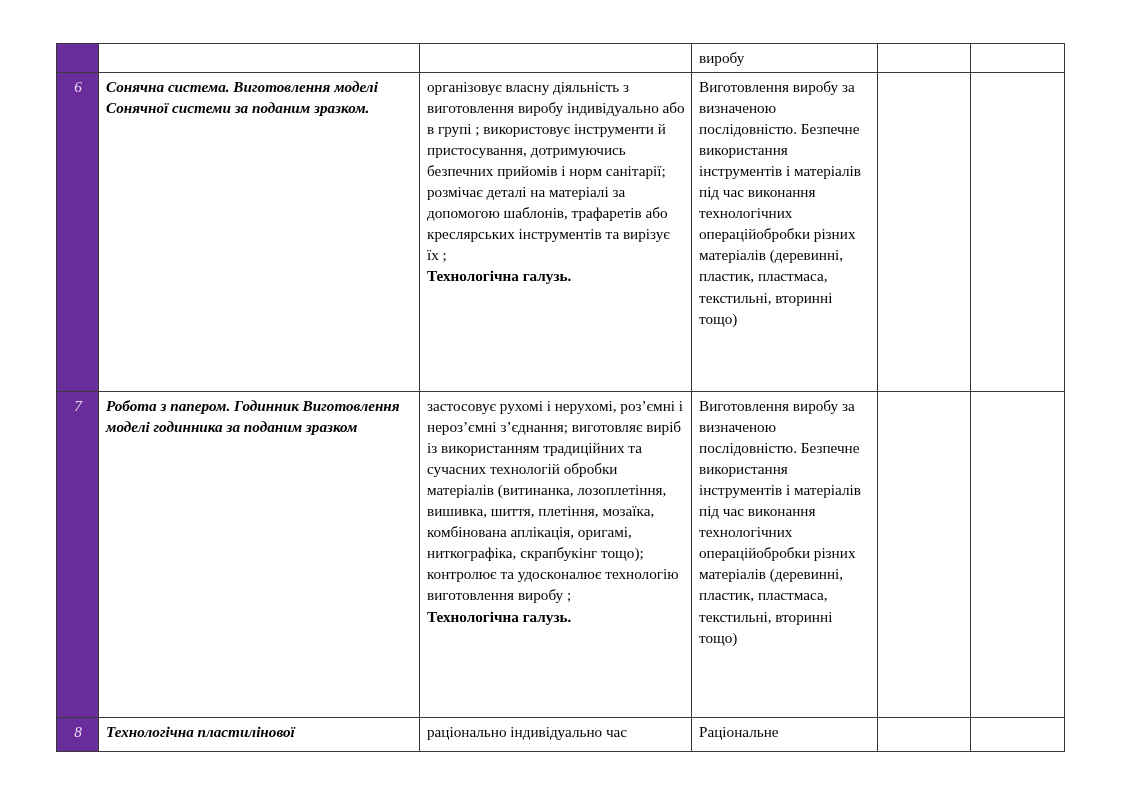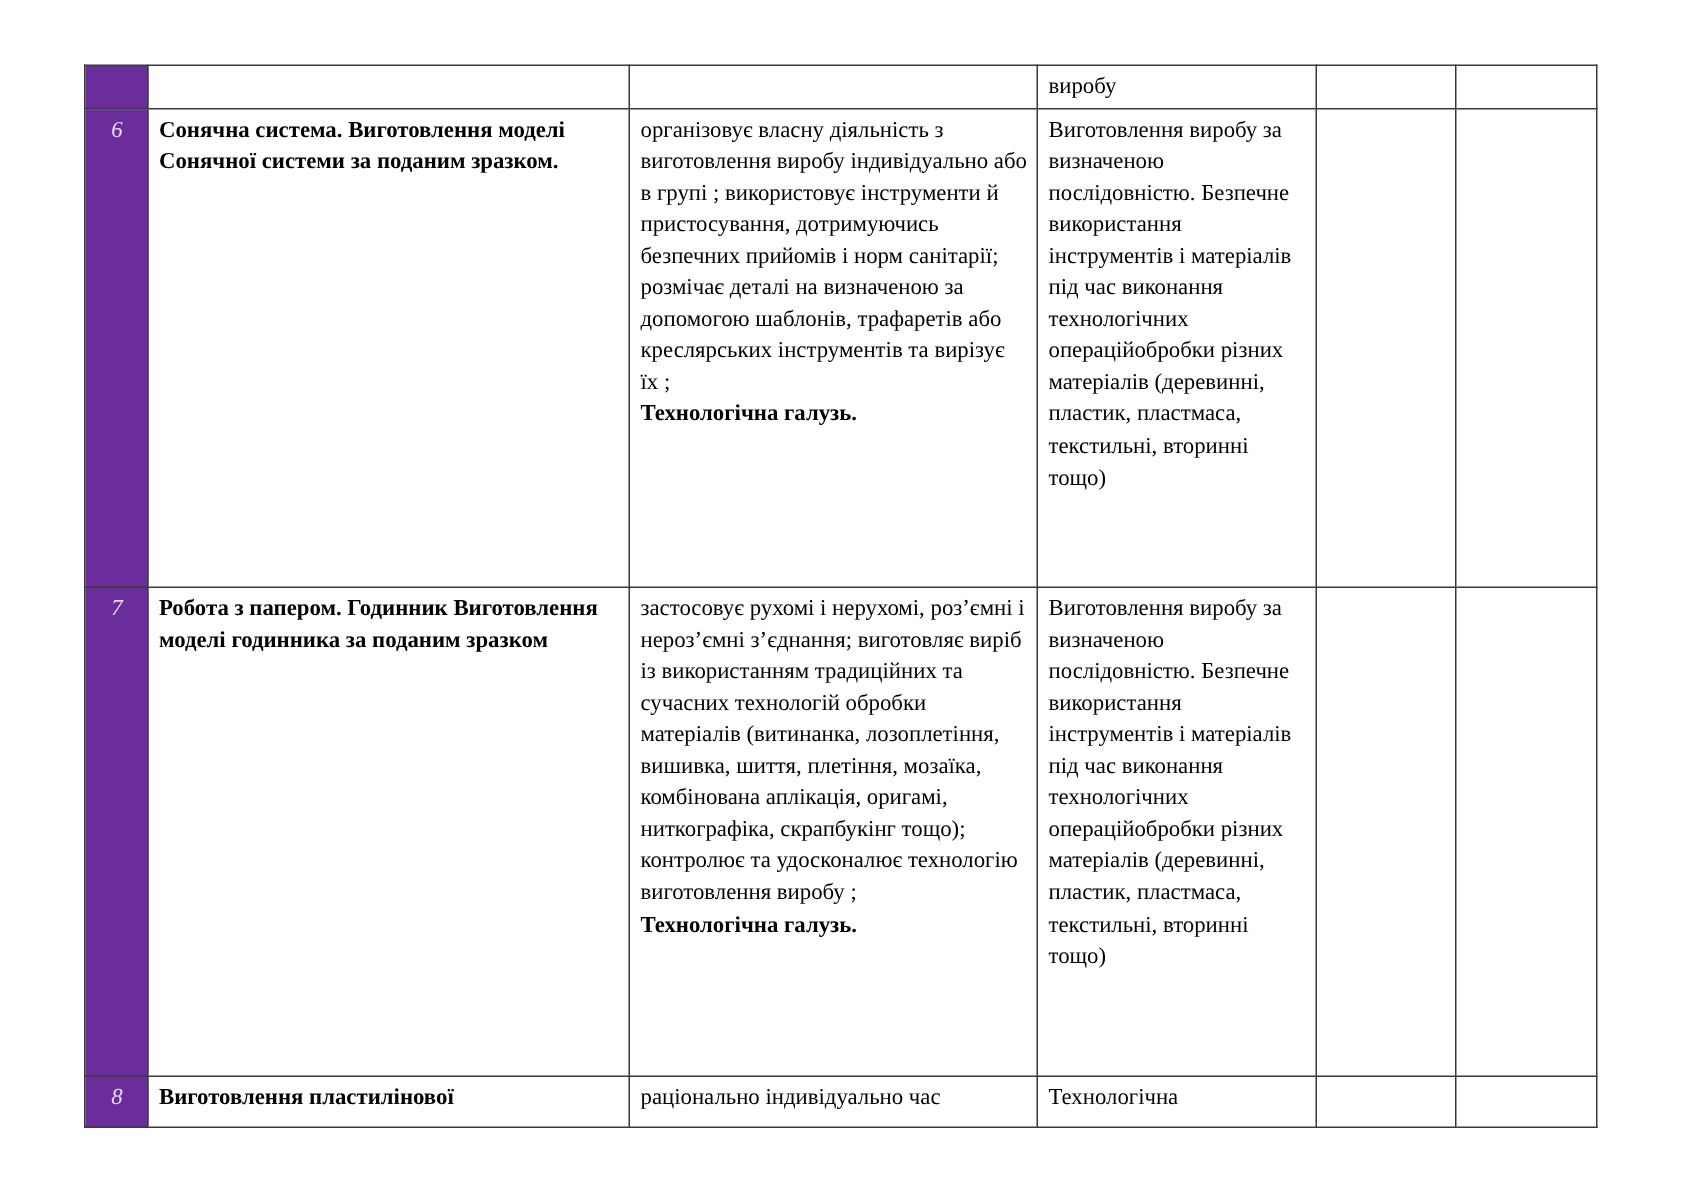--- a/index.html
+++ b/index.html
@@ -65,20 +65,21 @@
     border-bottom-color: #6b2d9b;
     border-left-color: #6b2d9b;
     border-right-color: #6b2d9b;
   }
   td.numcell.empty {
     color: transparent;
   }
 
   td.topiccell {
     font-weight: bold;
+    font-style: italic;
     font-size: 15.4px;
     line-height: 1.4;
     border-radius: 19px;
   }
 
   td.outcell { }
   td.rescell { }
 
   td.blankcell { }
 
@@ -115,21 +116,21 @@
           <td class="outcell"></td>
           <td class="rescell">виробу</td>
           <td class="blankcell"></td>
           <td class="blankcell"></td>
         </tr>
 
         <tr class="r-six">
           <td class="numcell">6</td>
           <td class="topiccell">Сонячна система. Виготовлення моделі Сонячної системи за поданим зразком.</td>
           <td class="outcell">
-            <span>організовує власну діяльність з виготовлення виробу індивідуально або в групі ; використовує інструменти й пристосування, дотримуючись безпечних прийомів і норм санітарії; розмічає деталі на визначеною за допомогою шаблонів, трафаретів або креслярських інструментів та вирізує їх ;</span>
+            <span>організовує власну діяльність з виготовлення виробу індивідуально або в групі ; використовує інструменти й пристосування, дотримуючись безпечних прийомів і норм санітарії; розмічає деталі на матеріалі за допомогою шаблонів, трафаретів або креслярських інструментів та вирізує їх ;</span>
             <span class="emph-line">Технологічна галузь.</span>
           </td>
           <td class="rescell">Виготовлення виробу за визначеною послідовністю. Безпечне використання інструментів і матеріалів під час виконання технологічних операційобробки різних матеріалів (деревинні, пластик, пластмаса, текстильні, вторинні тощо)</td>
           <td class="blankcell"></td>
           <td class="blankcell"></td>
         </tr>
 
         <tr class="r-seven">
           <td class="numcell">7</td>
           <td class="topiccell">Робота з папером. Годинник Виготовлення моделі годинника за поданим зразком</td>
@@ -137,23 +138,23 @@
             <span>застосовує рухомі і нерухомі, роз’ємні і нероз’ємні з’єднання; виготовляє виріб із використанням традиційних та сучасних технологій обробки матеріалів (витинанка, лозоплетіння, вишивка, шиття, плетіння, мозаїка, комбінована аплікація, оригамі, ниткографіка, скрапбукінг тощо); контролює та удосконалює технологію виготовлення виробу ;</span>
             <span class="emph-line">Технологічна галузь.</span>
           </td>
           <td class="rescell">Виготовлення виробу за визначеною послідовністю. Безпечне використання інструментів і матеріалів під час виконання технологічних операційобробки різних матеріалів (деревинні, пластик, пластмаса, текстильні, вторинні тощо)</td>
           <td class="blankcell"></td>
           <td class="blankcell"></td>
         </tr>
 
         <tr class="r-eight">
           <td class="numcell">8</td>
-          <td class="topiccell">Виготовлення пластилінової</td>
+          <td class="topiccell">Технологічна пластилінової</td>
           <td class="outcell">раціонально індивідуально час</td>
-          <td class="rescell">Технологічна</td>
+          <td class="rescell">Раціональне</td>
           <td class="blankcell"></td>
           <td class="blankcell"></td>
         </tr>
 
       </tbody>
     </table>
   </div>
 </div>
 
 </body></html>

